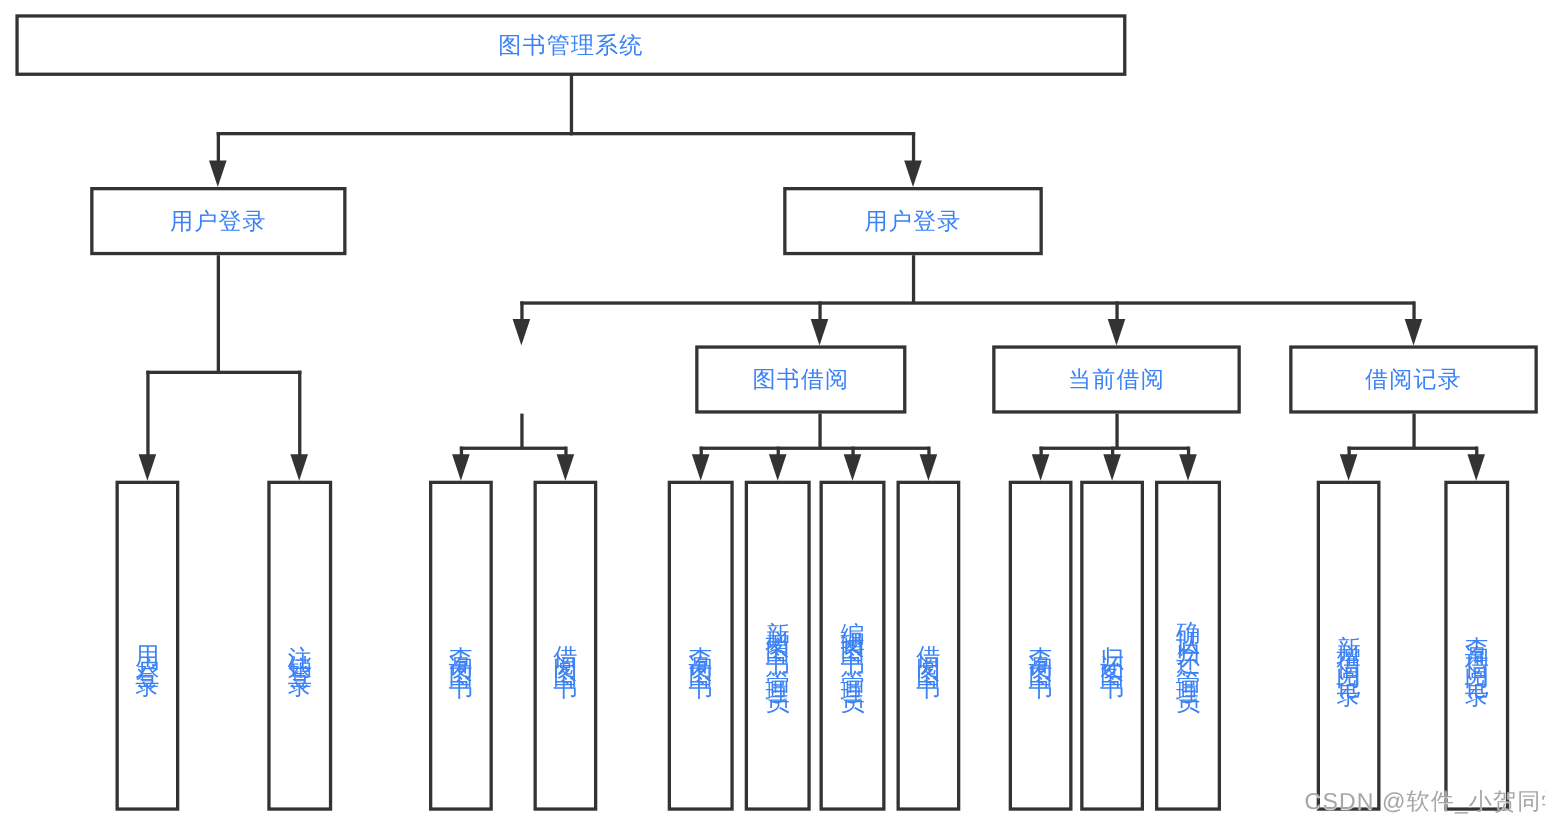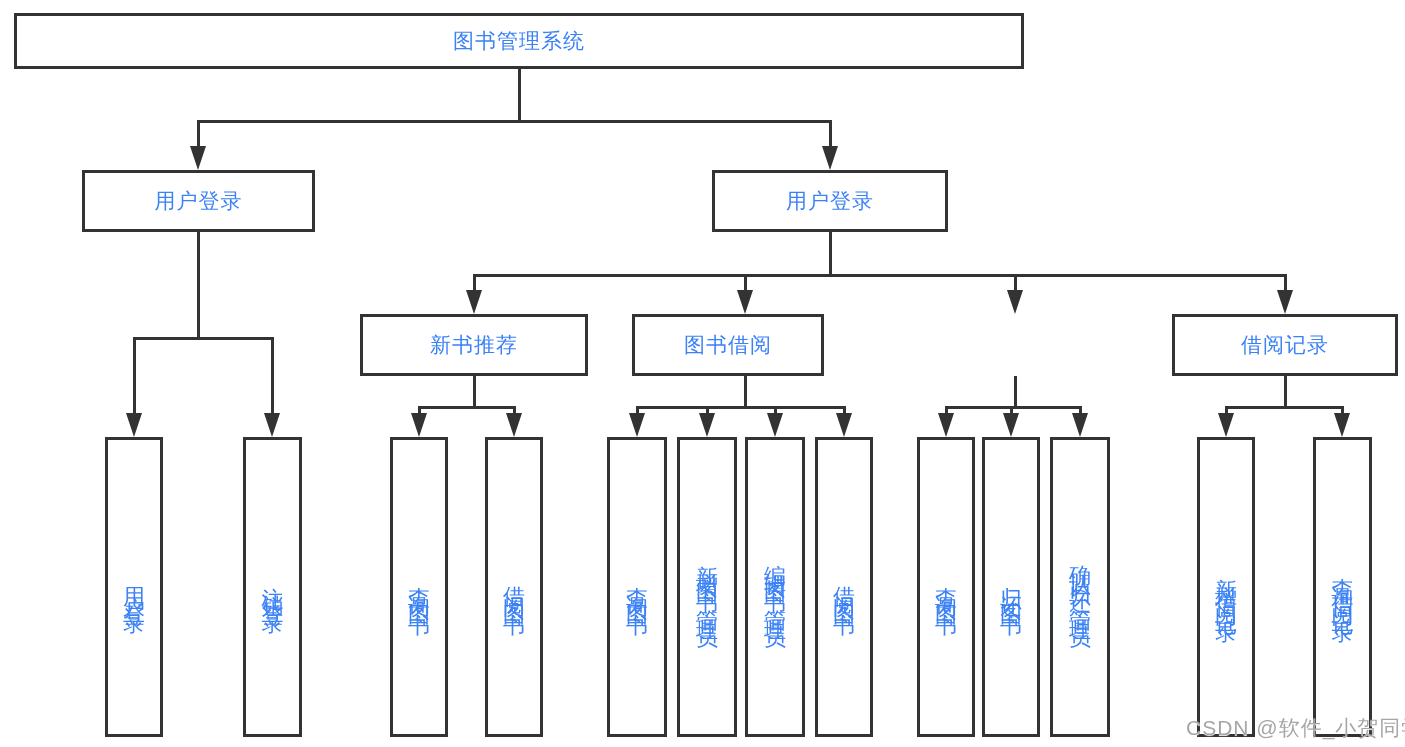--- a/index.html
+++ b/index.html
@@ -36,25 +36,25 @@
     <span class="hlabel">图书管理系统</span>
   </div>
 
   <div class="box" style="left:82px;top:170px;width:233px;height:62px;">
     <span class="hlabel">用户登录</span>
   </div>
   <div class="box" style="left:712px;top:170px;width:236px;height:62px;">
     <span class="hlabel">用户登录</span>
   </div>
 
-  <div class="box" style="left:360px;top:314px;width:228px;height:62px;">
-    <span class="hlabel">新书推荐</span>
-  </div>
   <div class="box" style="left:632px;top:314px;width:192px;height:62px;">
     <span class="hlabel">图书借阅</span>
+  </div>
+  <div class="box" style="left:902px;top:314px;width:226px;height:62px;">
+    <span class="hlabel">当前借阅</span>
   </div>
   <div class="box" style="left:1172px;top:314px;width:226px;height:62px;">
     <span class="hlabel">借阅记录</span>
   </div>
 
   <div class="box" style="left:105px;top:437px;width:58px;height:300px;">
     <span class="vlabel">用户登录</span>
   </div>
   <div class="box" style="left:243px;top:437px;width:59px;height:300px;">
     <span class="vlabel">注销登录</span>

